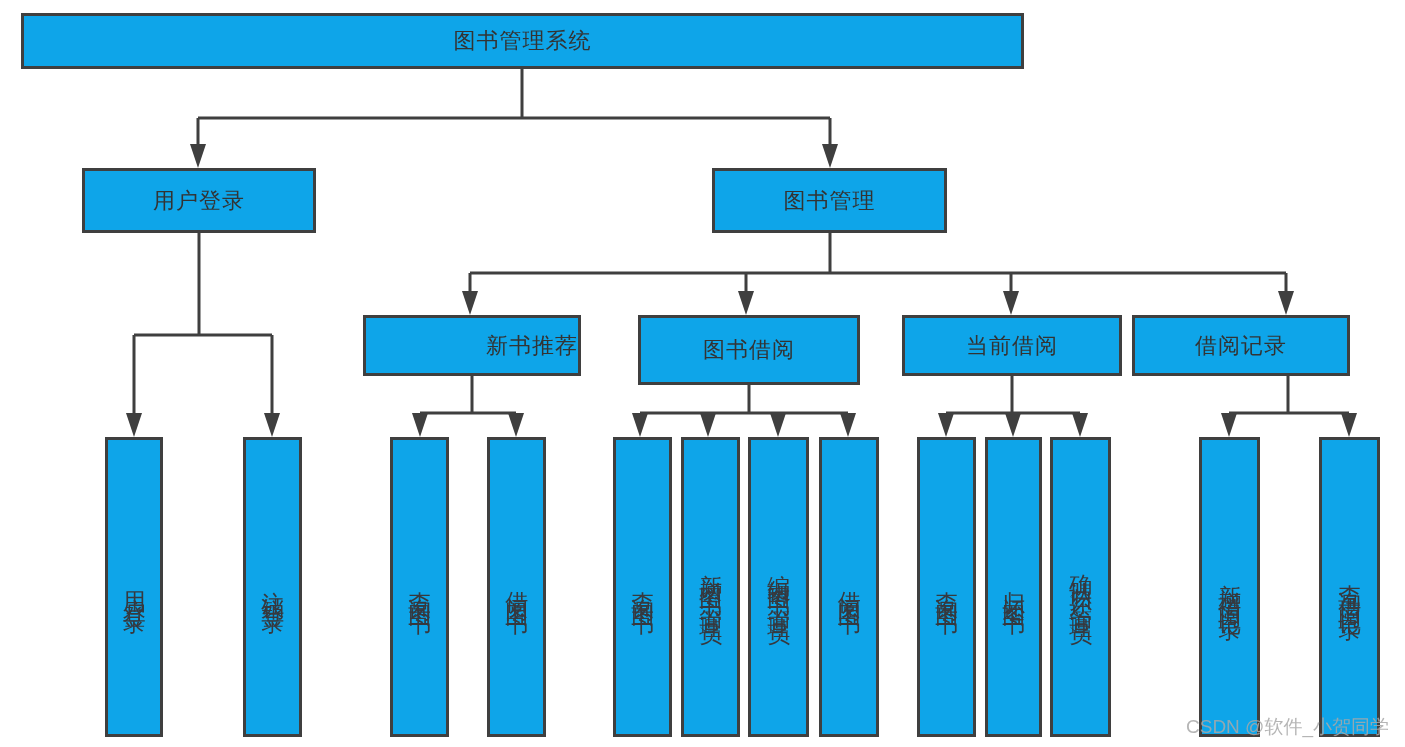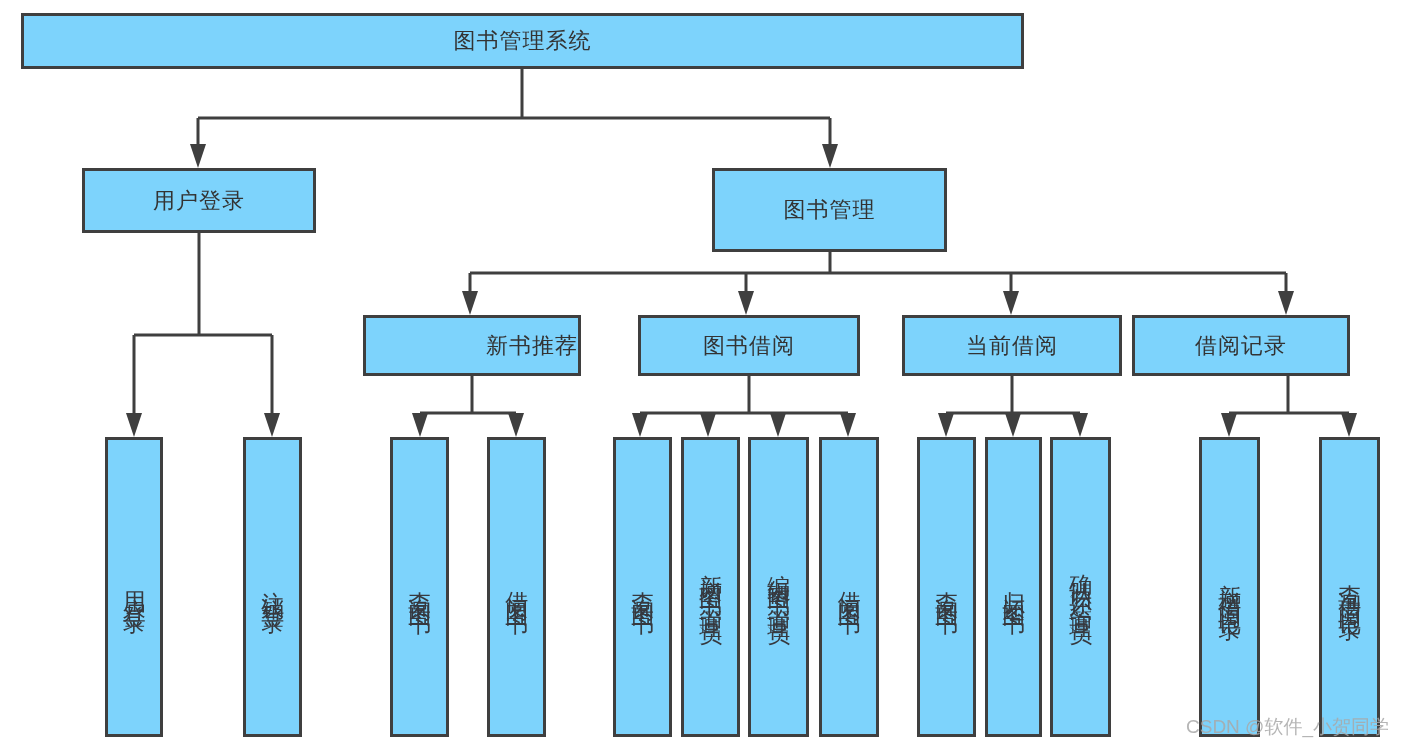--- a/index.html
+++ b/index.html
@@ -9,21 +9,21 @@
     height: 747px;
     background: #ffffff;
     font-family: "Liberation Sans", "DejaVu Sans", sans-serif;
     overflow: hidden;
   }
   #wires { position: absolute; left: 0; top: 0; z-index: 1; }
   .box {
     position: absolute;
     box-sizing: border-box;
     border: 3px solid #3f3f3f;
-    background: #7dd3fc;
+    background: #0ea5e9;
     display: flex;
     align-items: center;
     justify-content: center;
     color: #333333;
     z-index: 2;
   }
   .hlabel { font-size: 22px; letter-spacing: 1px; white-space: nowrap; }
   .vtext {
     writing-mode: vertical-rl;
     text-orientation: mixed;
@@ -87,28 +87,28 @@
     </g>
   </svg>
 
   <div class="box" style="left:21px; top:13px; width:1003px; height:56px;">
     <span class="hlabel">图书管理系统</span>
   </div>
 
   <div class="box" style="left:82px; top:168px; width:234px; height:65px;">
     <span class="hlabel">用户登录</span>
   </div>
-  <div class="box" style="left:712px; top:168px; width:235px; height:84px;">
+  <div class="box" style="left:712px; top:168px; width:235px; height:65px;">
     <span class="hlabel">图书管理</span>
   </div>
 
   <div class="box" style="left:363px; top:315px; width:218px; height:61px;justify-content:flex-end;">
     <span class="hlabel">新书推荐</span>
   </div>
-  <div class="box" style="left:638px; top:315px; width:222px; height:61px;">
+  <div class="box" style="left:638px; top:315px; width:222px; height:70px;">
     <span class="hlabel">图书借阅</span>
   </div>
   <div class="box" style="left:902px; top:315px; width:220px; height:61px;">
     <span class="hlabel">当前借阅</span>
   </div>
   <div class="box" style="left:1132px; top:315px; width:218px; height:61px;">
     <span class="hlabel">借阅记录</span>
   </div>
 
   <div class="box" style="left:105px; top:437px; width:58px; height:300px;">

